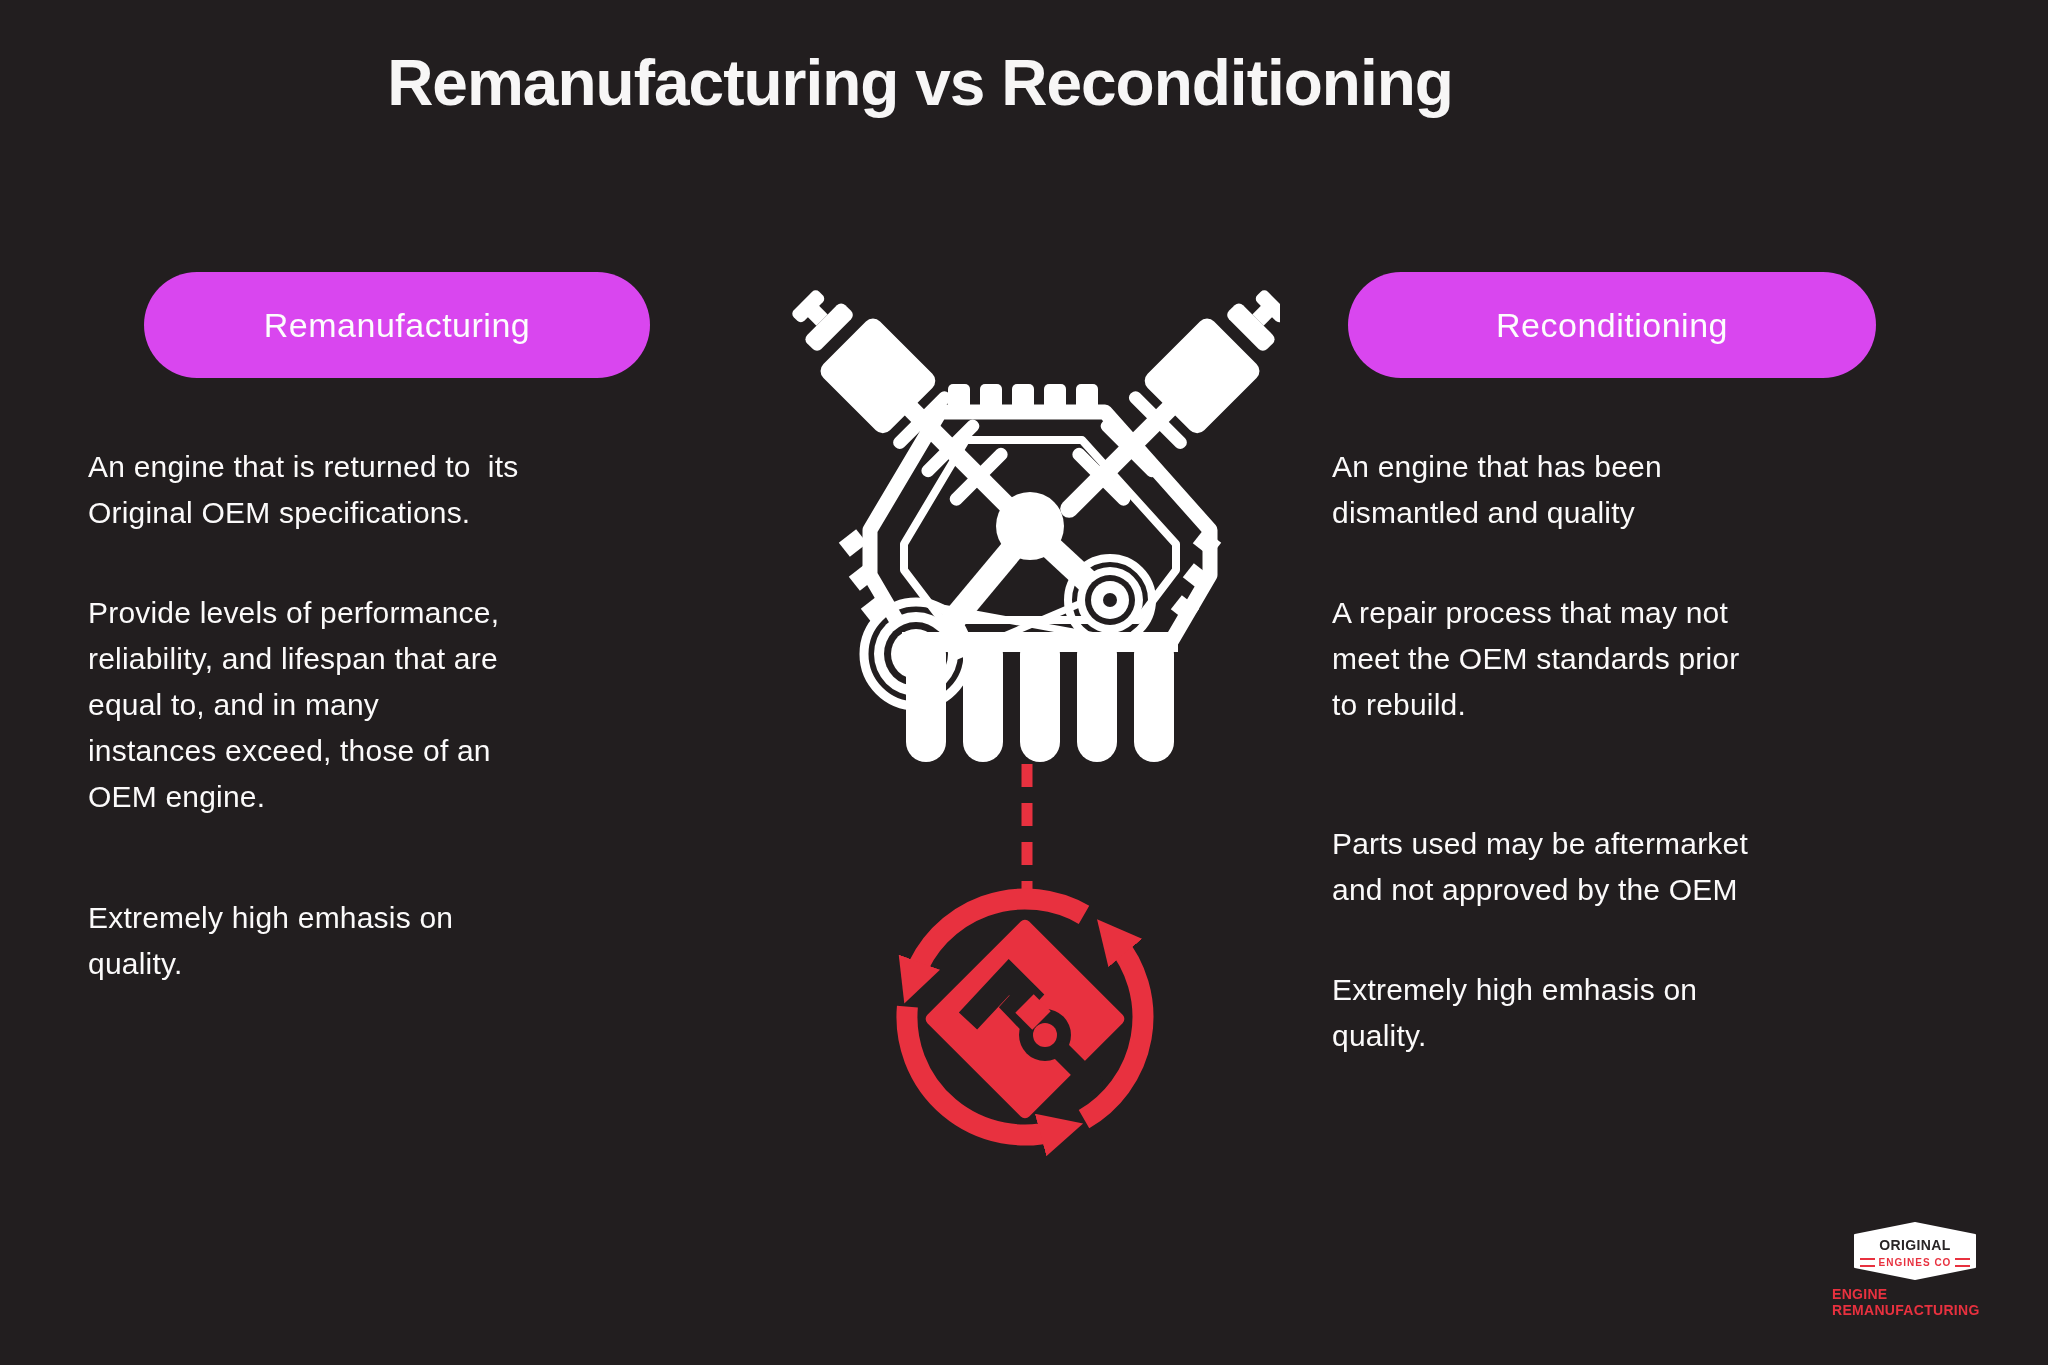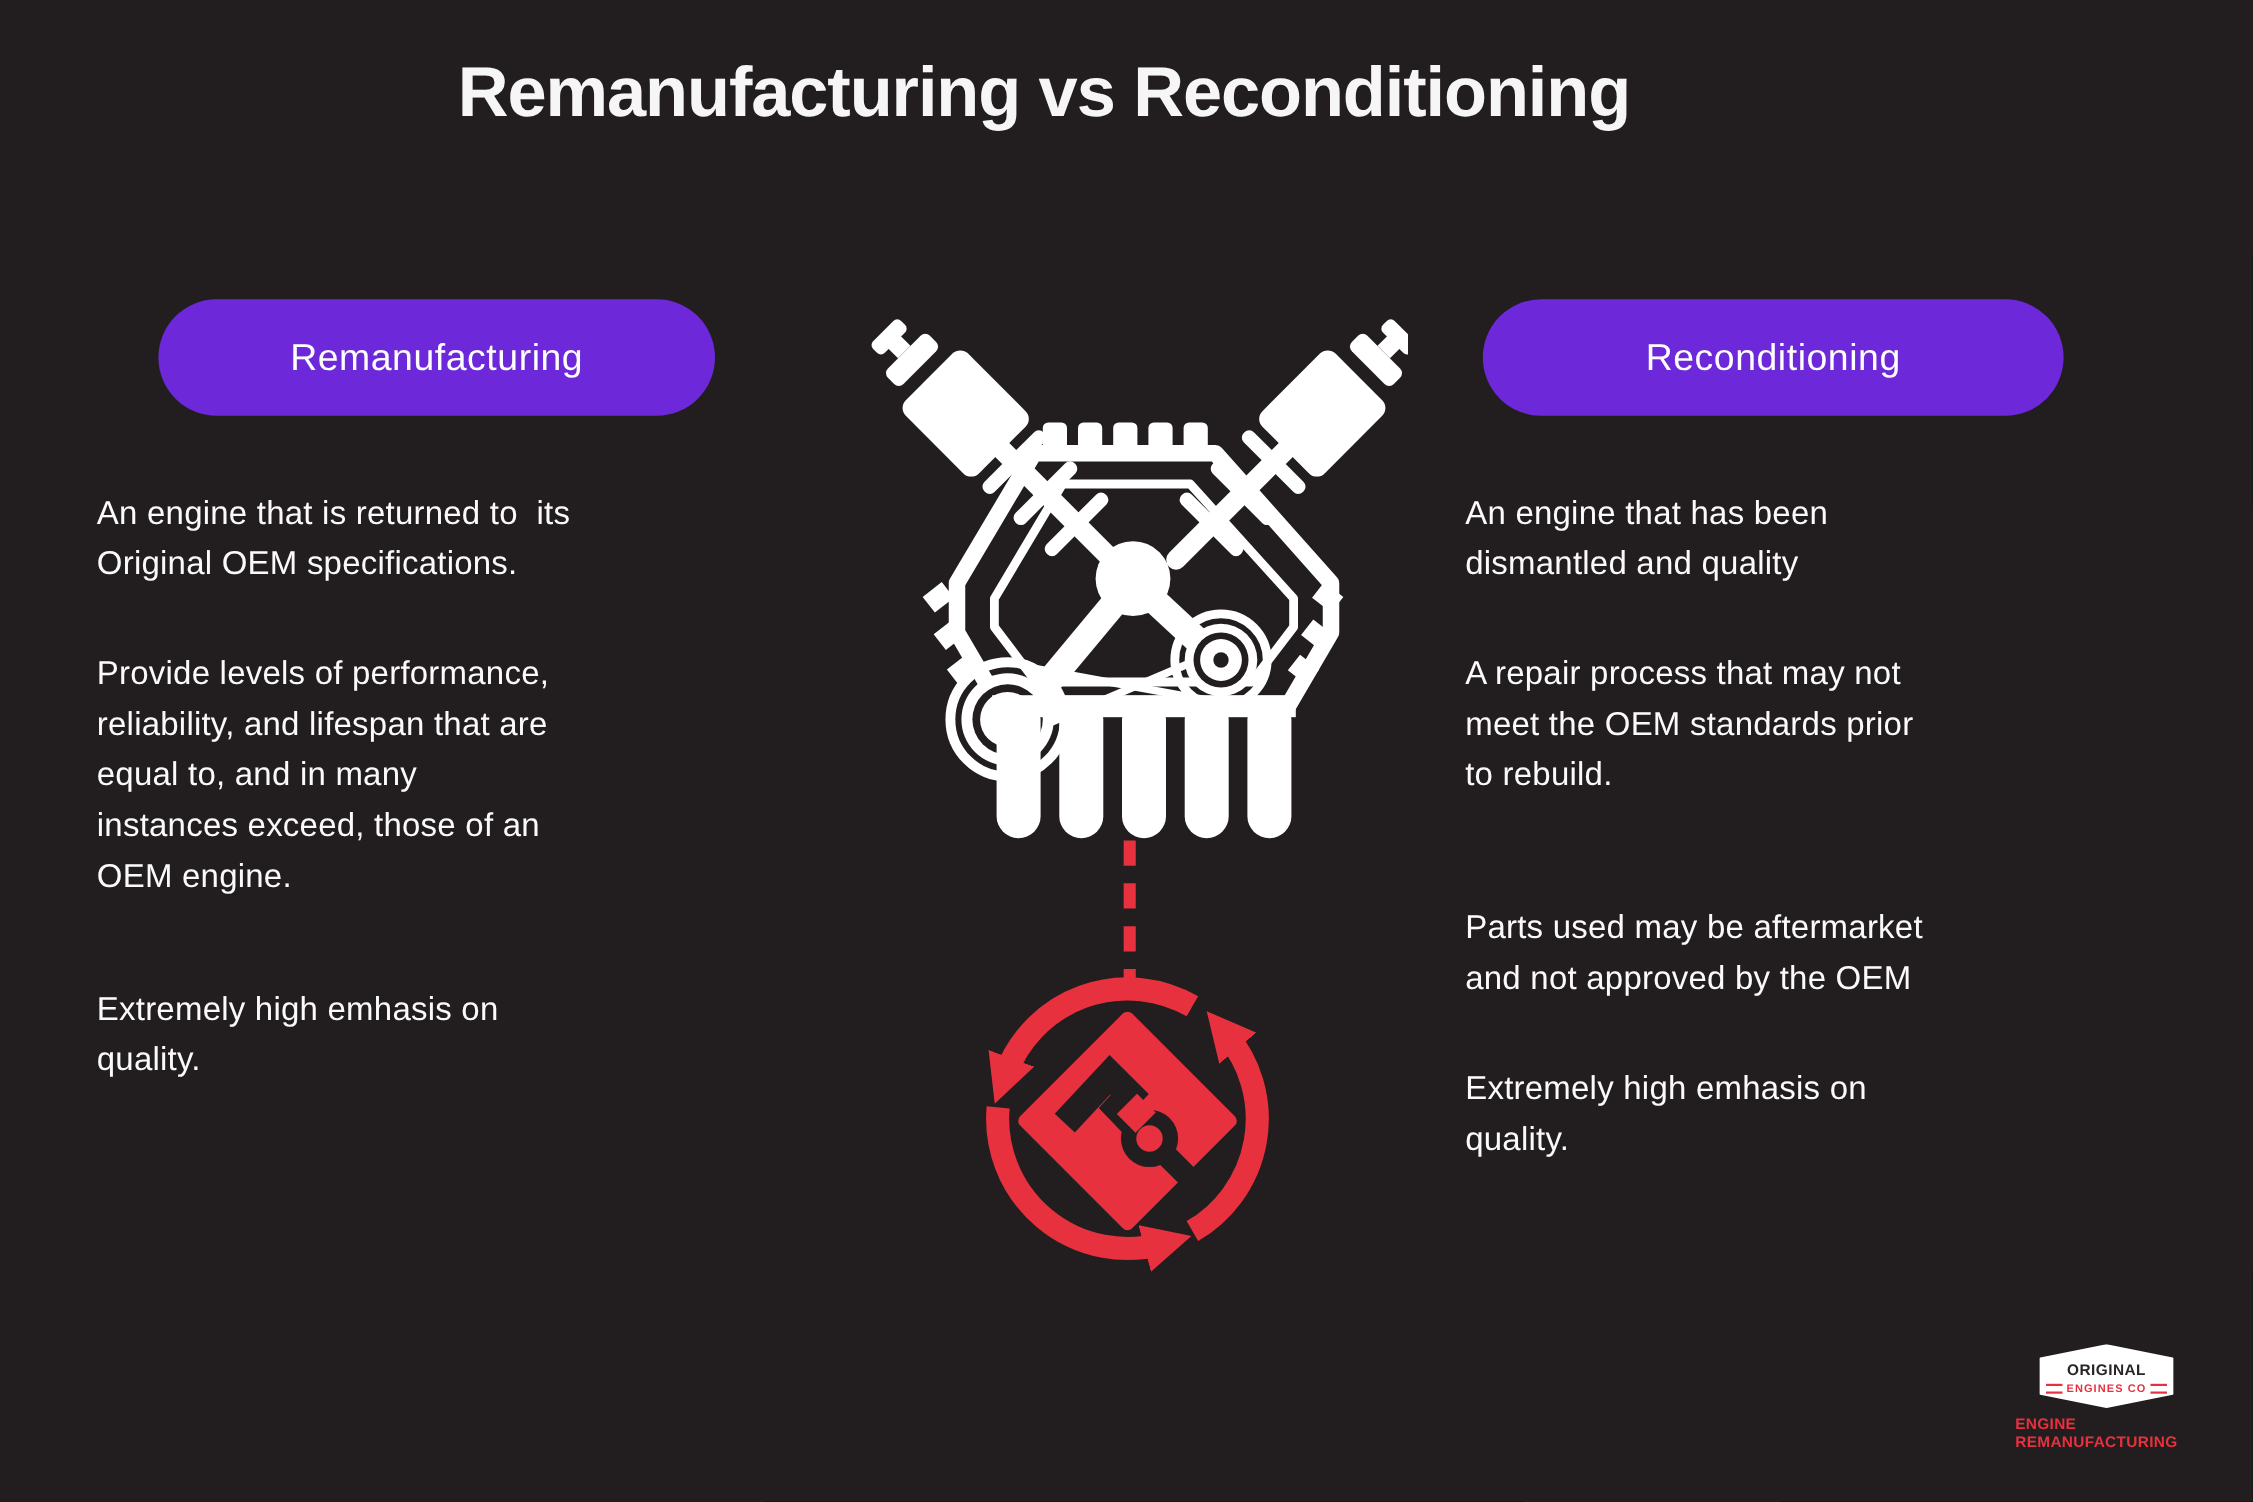--- a/index.html
+++ b/index.html
@@ -5,24 +5,23 @@
   html,body{margin:0;padding:0;background:#111;}
   #canvas{
     position:relative;width:2048px;height:1365px;overflow:hidden;
     background:#221e1f;
     font-family:"Liberation Sans", sans-serif;
   }
   .title{
     position:absolute;top:46px;left:0;width:1840px;margin:0;
     text-align:center;color:#f7f6f6;font-size:64px;font-weight:bold;
     letter-spacing:-1px;
-    padding-left:29px;
   }
   .pill{
-    position:absolute;height:106px;border-radius:53px;background:#6d28d9;
+    position:absolute;height:106px;border-radius:53px;background:#d946ef;
     display:flex;align-items:center;justify-content:center;
     color:#fdfdfd;font-size:34px;font-weight:400;letter-spacing:.5px;
   }
   .pill.left{left:144px;top:272px;width:506px;}
   .pill.right{left:1348px;top:272px;width:528px;}
   .col{
     position:absolute;top:444px;width:560px;color:#fbfafa;
     font-size:30px;line-height:46px;text-align:left;letter-spacing:.2px;
   }
   .col p{margin:0;white-space:pre-wrap;}

